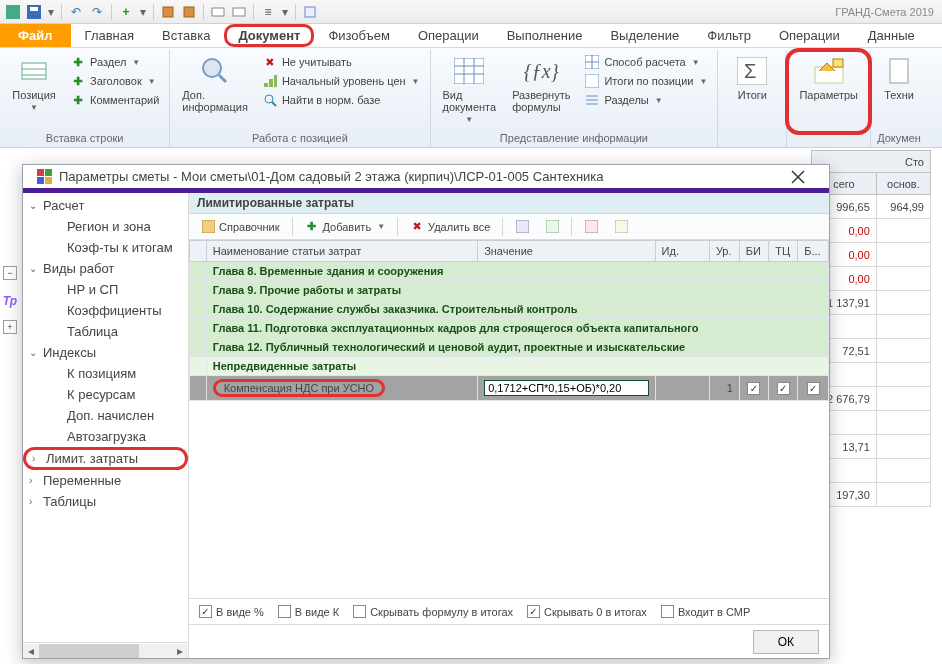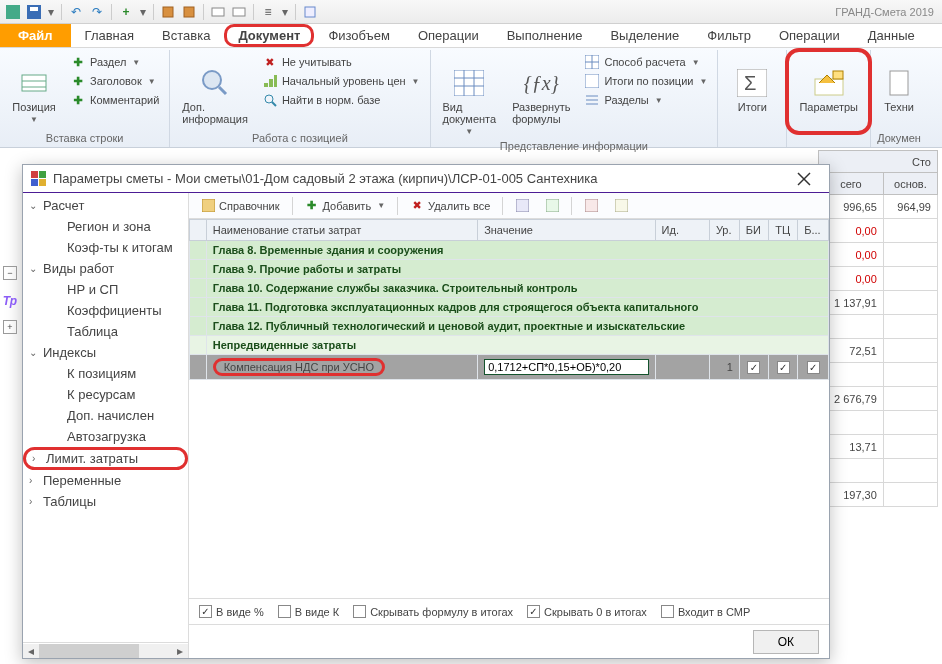--- a/index.html
+++ b/index.html
@@ -16,37 +16,37 @@
   .tab { padding: 4px 14px; font-size:13px; color:#444; cursor:pointer; display:flex; align-items:center; }
   .tab.file { background:#ff9d00; color:#fff; font-weight:bold; padding:4px 18px; }
   .tab.highlight { border:3px solid #e03030; border-radius:10px; padding:1px 11px; font-weight:bold; }
   
   
   .ribbon { height: 100px; background: linear-gradient(#f8fbff,#e8eef6); display:flex; border-bottom:1px solid #c8d0da; padding-top:2px;}
   .group { border-right:1px solid #d0d8e3; padding:0 6px; display:flex; flex-direction:column; }
   .group-body { flex:1; display:flex; align-items:flex-start; gap:4px; padding-top:3px;}
   .group-title { text-align:center; font-size:11px; color:#666; padding:2px 0 3px; }
   .big-btn { display:flex; flex-direction:column; align-items:center; gap:2px; padding:2px 6px; cursor:pointer; border-radius:3px; min-width:56px;}
-  .big-btn .ico { width:32px; height:32px; display:flex; align-items:center; justify-content:center;margin-top:12px;}
+  .big-btn .ico { width:32px; height:32px; display:flex; align-items:center; justify-content:center;}
   .big-btn .lbl { font-size:11px; text-align:left; line-height:1.1; }
   .small-col { display:flex; flex-direction:column; gap:1px; }
   .small-btn { display:flex; align-items:center; gap:4px; padding:1px 4px; font-size:11px; cursor:pointer; border-radius:2px; white-space:nowrap;}
   .small-btn .sico{ width:16px; height:16px; display:flex;align-items:center;justify-content:center;}
   .highlight-ring { position:absolute; border:4px solid #e03030; border-radius:14px; pointer-events:none; }
   
   
-  .bg-grid { position:absolute; right:4px; top:150px; width:120px; background:#fff;}
+  .bg-grid { position:absolute; right:11px; top:150px; width:120px; background:#fff;}
   .bg-grid table { border-collapse:collapse; width:100%; font-size:11px;}
   .bg-grid td { border:1px solid #d8d8d8; padding:3px 6px; text-align:right; height:24px;}
   .bg-grid th { border:1px solid #c0c0c0; background:#eceff5; padding:3px 6px; font-weight:normal; height:22px;}
   .bg-grid .neg { color:#d00000; }
   
   
   .dialog { position:absolute; left:22px; top:164px; width:808px; height:495px; background:#fff; border:1px solid #9aa3af; box-shadow:0 4px 16px rgba(0,0,0,0.25);}
-  .dialog-title { height:28px; display:flex; align-items:center; padding:0 8px; background:#fff; border-bottom:1px solid #4c1d95; font-size:13px; }
+  .dialog-title { height:28px; display:flex; align-items:center; padding:0 14px; background:#fff; border-bottom:5px solid #4c1d95; font-size:13px; }
   .dialog-title .dico{ width:16px; height:16px; margin-right:6px; }
   .dialog-title .close { margin-left:auto; width:34px; height:24px; display:flex; align-items:center; justify-content:center; cursor:pointer; border-radius:3px;}
   .dialog-body { display:flex; height: calc(100% - 28px);}
   
   
   .tree { width:166px; border-right:1px solid #dcdcdc; overflow:hidden; position:relative; display:flex; flex-direction:column;}
   .tree-items { flex:1; overflow:auto; padding:2px 0;}
   .tree-item { display:flex; align-items:center; padding:3px 6px; font-size:13px; cursor:pointer; white-space:nowrap;}
   .tree-item .arrow{ width:14px; color:#666; font-size:10px; }
   .tree-item.child{ padding-left:30px;}
@@ -489,20 +489,21 @@
       <div class="tree-scroll">
         <div class="arrow-btn">◂</div>
         <div class="track">
             <div class="thumb"></div>
           </div>
         <div class="arrow-btn">▸</div>
       </div>
     </div>
 
     <div class="pane">
+      <div class="pane-title">Лимитированные затраты</div>
       <div class="pane-toolbar">
         <div class="tbtn">
             <span class="tico">
               <svg width="13" height="13">
                 <rect width="13" height="13" fill="#f0d080" stroke="#b89030"></rect>
               </svg>
             </span>
             <span>Справочник</span>
           </div>
         <div class="tb-sep"></div>

